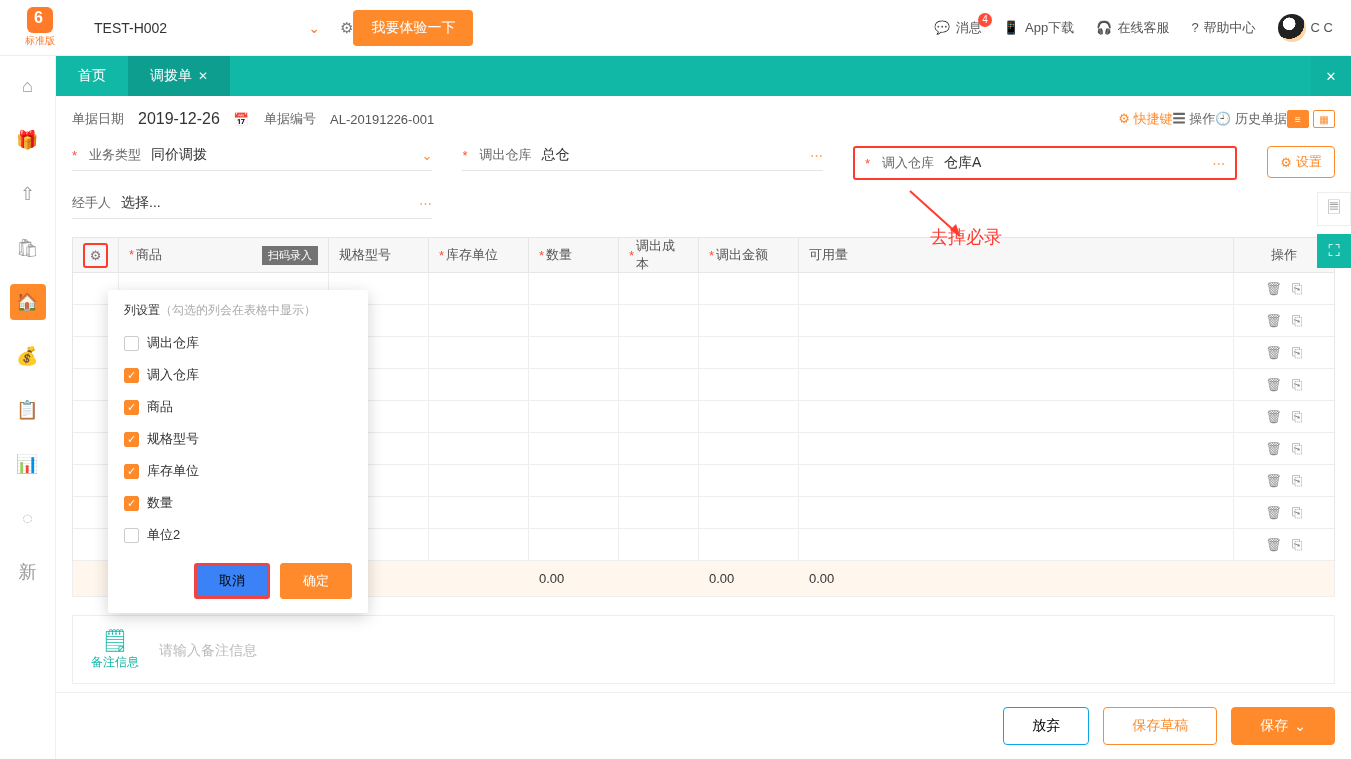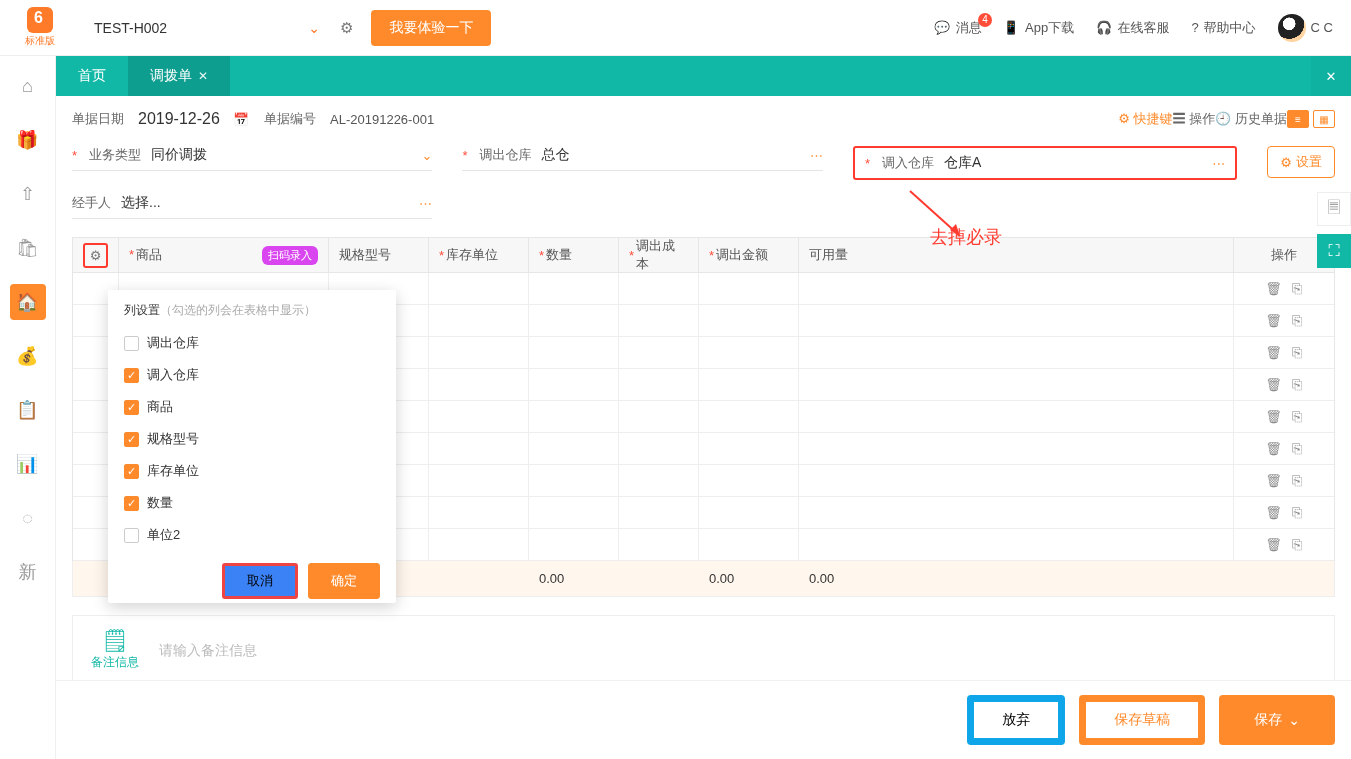--- a/index.html
+++ b/index.html
@@ -5,21 +5,21 @@
 * { margin:0; padding:0; box-sizing:border-box; }
 body { font-family:"Microsoft YaHei",Arial,sans-serif; font-size:13px; color:#333; background:#fff; width:1351px; height:759px; overflow:hidden; position:relative; }
 .topbar { height:56px; display:flex; align-items:center; padding:0 18px; border-bottom:1px solid #eee; }
 .logo { width:44px; text-align:center; }
 .logo-icon { width:26px; height:26px; background:#ff7a29; border-radius:6px; display:inline-block; position:relative; }
 .logo-icon::after { content:"6"; color:#fff; font-weight:bold; font-size:16px; position:absolute; left:7px; top:2px;}
 .logo-sub { font-size:10px; color:#ff7a29; display:block; margin-top:-2px;}
 .brand-sel { margin-left:20px; width:250px; height:36px; display:flex; align-items:center; justify-content:space-between; padding:0 12px; color:#333; font-size:14px;}
 .brand-sel .chev { color:#ff7a29; }
 .gear-top { margin-left:8px; color:#777; font-size:15px; }
-.btn-orange { margin-left:18px; background:#ff8a2b; color:#fff; border:none; border-radius:4px; padding:9px 18px; font-size:14px; cursor:pointer; }
+.btn-orange { background:#ff8a2b; color:#fff; border:none; border-radius:4px; padding:9px 18px; font-size:14px; cursor:pointer; }
 .top-right { margin-left:auto; display:flex; align-items:center; gap:22px; color:#555; font-size:13px;}
 .top-right .item { display:flex; align-items:center; gap:5px; cursor:pointer; position:relative;}
 .badge { position:absolute; top:-6px; right:-10px; background:#ff4d3a; color:#fff; font-size:10px; border-radius:8px; padding:0 4px; line-height:14px;}
 .avatar { width:28px; height:28px; border-radius:50%; background:radial-gradient(circle at 40% 35%,#fff 25%,#222 26% 60%,#ffd4a0 61%); }
 .layout { display:flex; height:calc(759px - 56px); }
 .sidebar { width:56px; background:#fff; border-right:1px solid #f0f0f0; display:flex; flex-direction:column; align-items:center; padding-top:12px; gap:18px;}
 .sidebar .sicon { width:36px; height:36px; display:flex; align-items:center; justify-content:center; color:#999; border-radius:4px; font-size:18px; cursor:pointer;}
 .sidebar .sicon.active { background:#ff8a2b; color:#fff; }
 .main { flex:1; display:flex; flex-direction:column; background:#fff; position:relative;}
 .tabbar { height:40px; background:#12b8a6; display:flex; align-items:stretch; }
@@ -50,40 +50,40 @@
 .form-row2 .field { max-width:360px; }
 .placeholder { color:#bbb; }
 .table-wrap { margin-top:18px; position:relative;}
 .thead { display:flex; background:#f7f7f7; border:1px solid #e6e6e6; height:36px; align-items:stretch; font-size:13px; color:#555;}
 .th { display:flex; align-items:center; padding:0 10px; border-right:1px solid #e6e6e6;}
 .th:last-child { border-right:none;}
 .th .req { color:#ff4d3a; margin-right:2px;}
 .th-gear { width:46px; justify-content:center; }
 .th-gear .gbox { border:2px solid #ff3b30; border-radius:3px; padding:3px 5px; color:#777; }
 .th-prod { width:210px; justify-content:space-between;}
-.scan-tag { background:#d946ef; color:#fff; font-size:11px; border-radius:6px; padding:2px 6px;}
+.scan-tag { background:#737373; color:#fff; font-size:11px; border-radius:0; padding:2px 6px;}
 .th-spec { width:100px;} .th-unit{width:100px;} .th-qty{width:90px;} .th-cost{width:80px;} .th-amt{width:100px;} .th-avail{flex:1;} .th-op{width:100px; justify-content:center;}
 .tbody { border-left:1px solid #e6e6e6; border-right:1px solid #e6e6e6;}
 .trow { display:flex; height:32px; border-bottom:1px solid #eee;}
 .trow .td { border-right:1px solid #eee;}
 .trow .td:last-child{border-right:none;}
 .td-gear{width:46px;} .td-prod{width:210px;} .td-spec{width:100px;} .td-unit{width:100px;} .td-qty{width:90px;} .td-cost{width:80px;} .td-amt{width:100px;} .td-avail{flex:1;} 
 .td-op{width:100px; display:flex; align-items:center; justify-content:center; gap:10px; color:#888;}
 .tfoot { display:flex; height:36px; background:#fff6ed; border:1px solid #eee; border-top:none; font-size:13px; color:#333; font-weight:500;}
 .tfoot .td { display:flex; align-items:center; padding:0 10px;}
 .remark { margin-top:18px; border:1px solid #eee; display:flex; align-items:center; padding:12px 18px; gap:20px;}
 .remark .ricon { text-align:center; color:#12b8a6; font-size:12px;}
 .remark .ricon .ig { font-size:22px; display:block;}
 .remark input { flex:1; border:none; outline:none; font-size:14px; color:#333;}
 .remark input::placeholder{color:#bbb;}
 .footer-btns { position:absolute; bottom:0; left:0; right:0; padding:14px 16px; display:flex; justify-content:flex-end; gap:14px; background:#fff; border-top:1px solid #f0f0f0;}
-.btn { padding:9px 28px; border-radius:4px; font-size:14px; cursor:pointer; border:7px solid #0ea5e9; background:#fff;}
+.btn { padding:9px 28px; border-radius:4px; font-size:14px; cursor:pointer; border:1px solid #0ea5e9; background:#fff;}
 .btn.outline-o { border-color:#ff8a2b; color:#ff8a2b;}
 .btn.fill-o { background:#ff8a2b; color:#fff; border-color:#ff8a2b; display:flex; align-items:center; gap:6px;}
-.popup { position:absolute; top:290px; left:108px; width:288px; background:#fff; box-shadow:0 4px 16px rgba(0,0,0,.18); border-radius:2px; z-index:50; padding:12px 0 4px 0;}
+.popup { position:absolute; top:290px; left:108px; width:260px; background:#fff; box-shadow:0 4px 16px rgba(0,0,0,.18); border-radius:2px; z-index:50; padding:12px 0 14px 0;}
 .popup .ptitle { padding:0 16px 8px 16px; font-size:12px; color:#333;}
 .popup .ptitle .hint { color:#aaa;}
 .popup .plist { max-height:240px; overflow-y:auto; padding:0 16px;}
 .popup .pitem { display:flex; align-items:center; gap:8px; padding:7px 0; font-size:13px; color:#333;}
 .popup .cb { width:15px; height:15px; border:1px solid #ccc; border-radius:2px; display:inline-flex; align-items:center; justify-content:center; font-size:11px; color:#fff;}
 .popup .cb.on { background:#ff8a2b; border-color:#ff8a2b;}
 .popup .pbtns { display:flex; justify-content:flex-end; gap:10px; padding:12px 16px 0 16px;}
 .popup .pbtn { padding:6px 22px; border-radius:3px; font-size:13px; cursor:pointer;}
 .popup .pbtn.cancel { border:3px solid #ef4444; background:#3b82f6;}
 .popup .pbtn.ok { background:#ff8a2b; color:#fff; border:1px solid #ff8a2b;}

